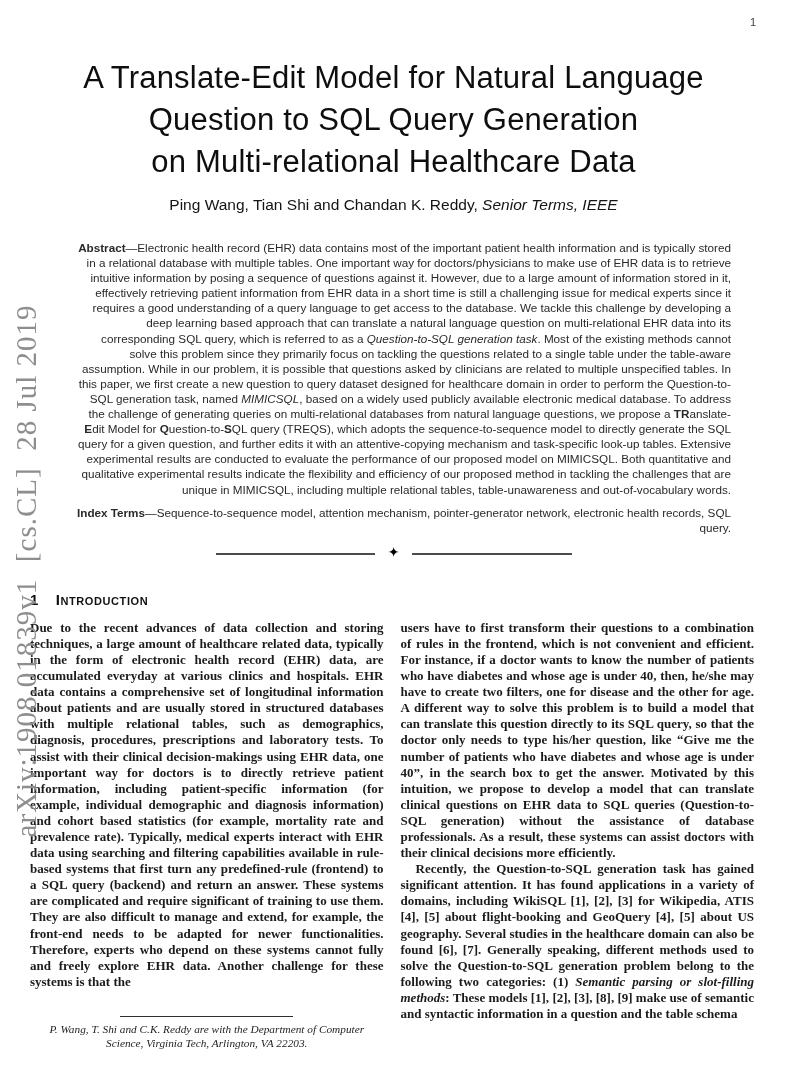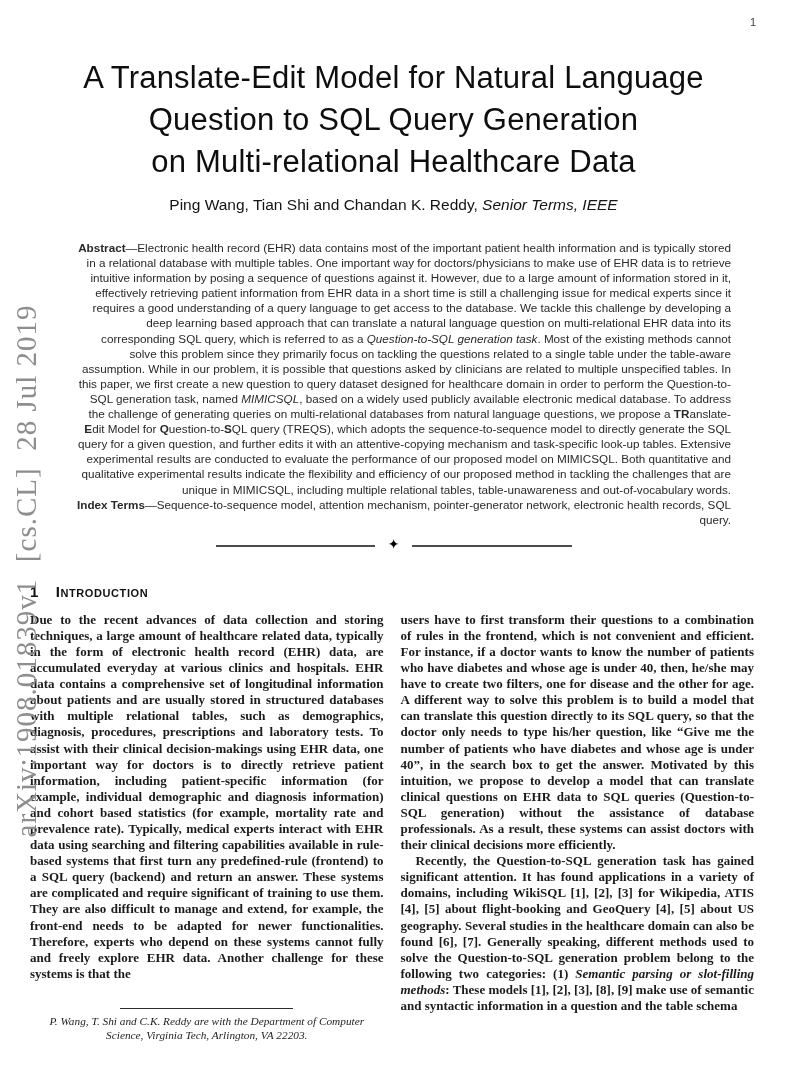--- a/index.html
+++ b/index.html
@@ -54,21 +54,21 @@
   }
   .abstract, .index-terms {
     margin: 0 56px 0 72px;
     font-family: "Liberation Sans", sans-serif;
     font-size: 11.7px;
     line-height: 15.1px;
     color: #292929;
     text-align: right;
   }
   .abstract { margin-top: 26px; }
-  .index-terms { }
+  .index-terms { margin-top: 8px; }
   .abstract p, .index-terms p { margin: 0; }
   .divider {
     margin: 12px auto 0;
     width: 356px;
     display: flex;
     align-items: center;
     gap: 13px;
   }
   .divider .rule { flex: 1; height: 2px; background: #4c4c4c; }
   .divider .diamond {

